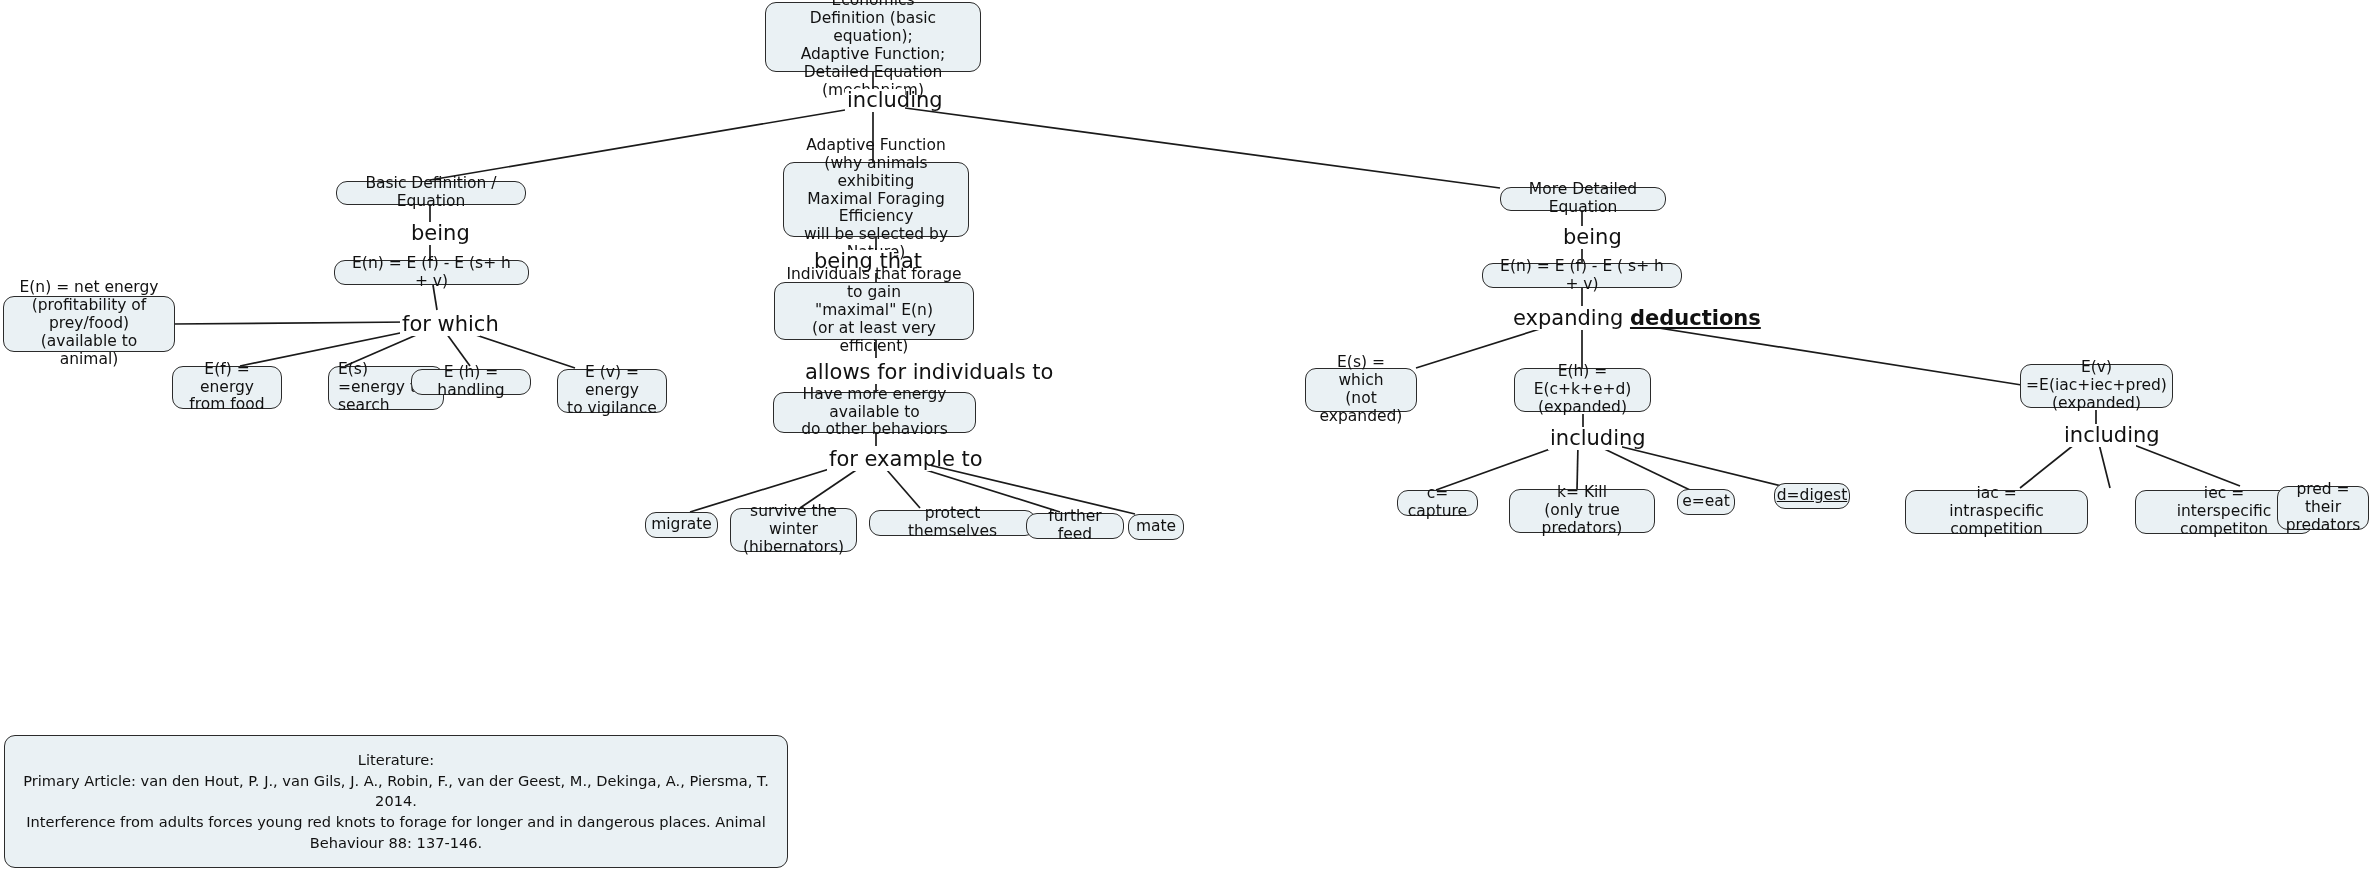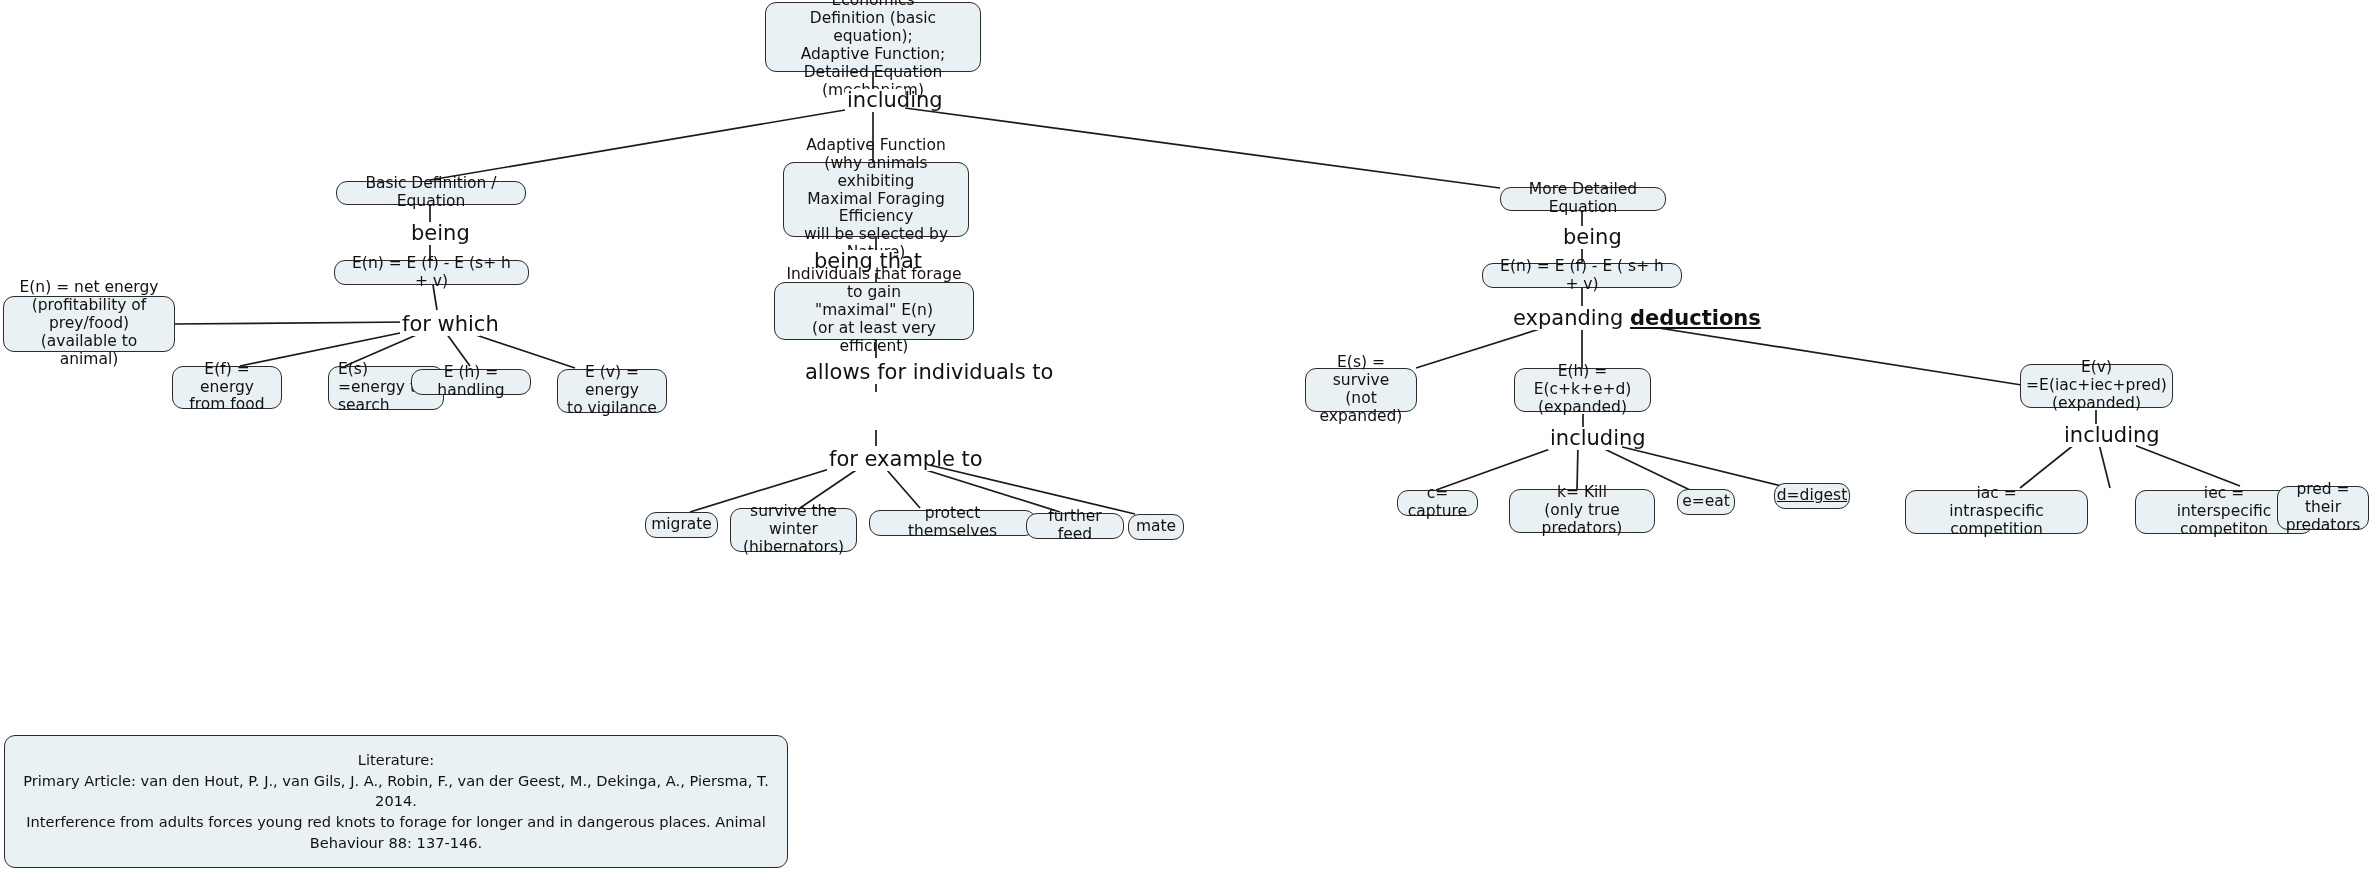--- a/index.html
+++ b/index.html
@@ -126,35 +126,37 @@
 
   <div class="node" style="left:783px;top:162px;width:186px;height:75px;">Adaptive Function
 (why animals exhibiting
 Maximal Foraging Efficiency
 will be selected by Nature)</div>
   <div class="linklabel" style="left:796px;top:250px;width:78px;margin-left:16px;">being that</div>
   <div class="node" style="left:774px;top:282px;width:200px;height:58px;">Individuals that forage to gain
 "maximal" E(n)
 (or at least very efficient)</div>
   <div class="linklabel" style="left:803px;top:361px;width:147px;">allows for individuals to</div>
+  <div class="node" style="left:773px;top:392px;width:203px;height:41px;">Have more energy available to
+do other behaviors</div>
   <div class="linklabel" style="left:827px;top:448px;width:100px;">for example to</div>
 
   <div class="node" style="left:645px;top:512px;width:73px;height:26px;">migrate</div>
   <div class="node" style="left:730px;top:508px;width:127px;height:44px;">survive the winter
 (hibernators)</div>
   <div class="node" style="left:869px;top:510px;width:167px;height:26px;">protect themselves</div>
   <div class="node" style="left:1026px;top:513px;width:98px;height:26px;">further feed</div>
   <div class="node" style="left:1128px;top:514px;width:56px;height:26px;">mate</div>
 
   <div class="node" style="left:1500px;top:187px;width:166px;height:24px;">More Detailed Equation</div>
   <div class="linklabel" style="left:1561px;top:226px;width:42px;">being</div>
   <div class="node" style="left:1482px;top:263px;width:200px;height:25px;">E(n) = E (f) - E ( s+ h + v)</div>
   <div class="linklabel" style="left:1511px;top:307px;width:144px;"><span>expanding </span><b>deductions</b></div>
 
-  <div class="node" style="left:1305px;top:368px;width:112px;height:44px;">E(s) = survive
+  <div class="node" style="left:1305px;top:368px;width:112px;height:44px;">E(s) = which
 (not expanded)</div>
   <div class="node" style="left:1514px;top:368px;width:137px;height:44px;">E(h) = E(c+k+e+d)
 (expanded)</div>
   <div class="node" style="left:2020px;top:364px;width:153px;height:44px;">E(v) =E(iac+iec+pred)
 (expanded)</div>
 
   <div class="linklabel" style="left:1548px;top:427px;width:70px;">including</div>
   <div class="linklabel" style="left:2062px;top:424px;width:70px;">including</div>
 
   <div class="node" style="left:1397px;top:490px;width:81px;height:26px;">c= capture</div>

